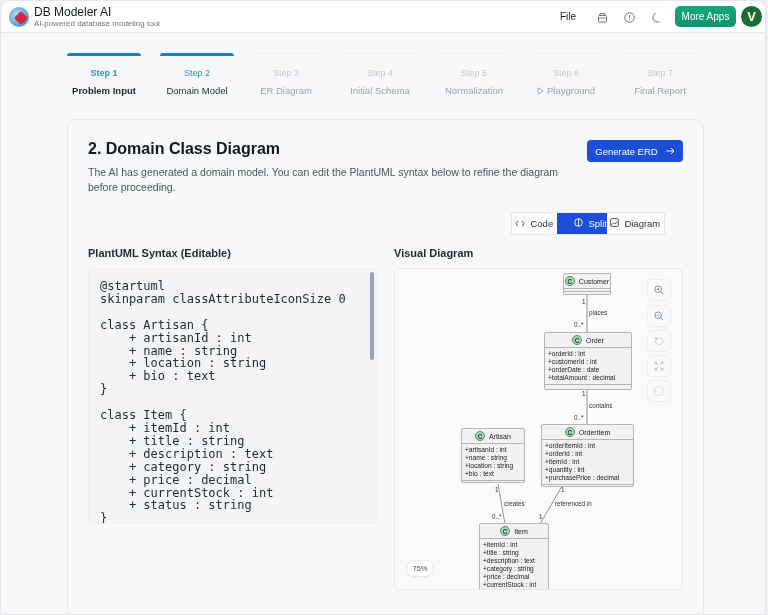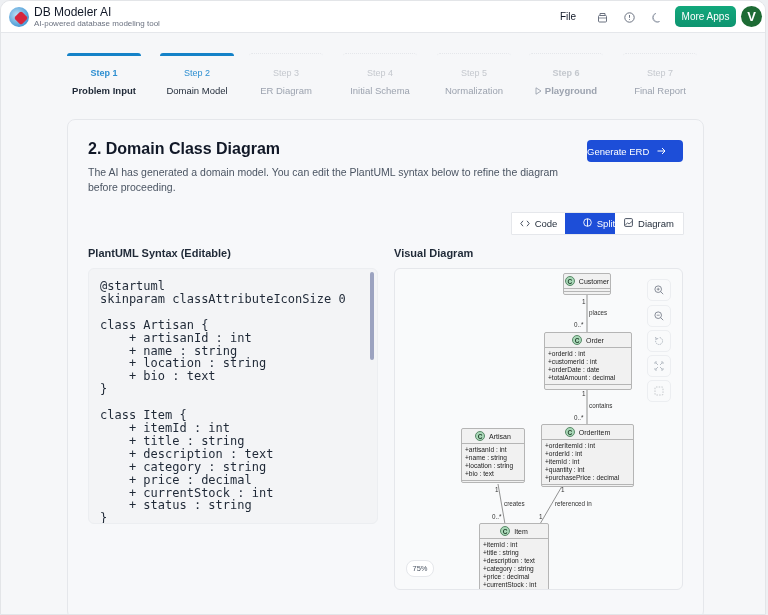--- a/index.html
+++ b/index.html
@@ -27,22 +27,22 @@
   .step-num.done { color: #2e8fd1; }
   .step-num.todo { color: #c4c8ce; }
   .step-label { font-size: 9.5px; margin-top: 7px; white-space: nowrap; }
   .step-label.done { color: #1f2937; }
   .step-label.todo { color: #9ca3af; }
 
   
   .card { position: absolute; left: 66px; top: 118px; width: 637px; height: 500px; background: #f7f8fa; border: 1px solid #e5e7eb; border-radius: 8px; }
   .card-title { position: absolute; left: 20px; top: 20px; font-size: 16px; font-weight: bold; color: #111827; }
   .card-desc { position: absolute; left: 20px; top: 45px; width: 480px; font-size: 10.5px; line-height: 15px; color: #4b5563; }
-  .gen-btn { position: absolute; left: 519px; top: 20px; width: 96px; height: 22px; background: #1d4ed8; color: #fff; border-radius: 4px; font-size: 9.5px; display: flex; align-items: center; justify-content: flex-start; gap: 8px; }
-  .view-toggle { position: absolute; left: 443px; top: 92px; width: 173px; height: 23px; background: #fff; border: 1px solid #e5e7eb; border-radius: 1px; display: flex; overflow: hidden; }
+  .gen-btn { position: absolute; left: 519px; top: 20px; width: 96px; height: 22px; background: #1d4ed8; color: #fff; border-radius: 4px; font-size: 9.5px; display: flex; align-items: center; justify-content: center; gap: 8px; }
+  .view-toggle { position: absolute; left: 443px; top: 92px; width: 154px; height: 23px; background: #fff; border: 1px solid #e5e7eb; border-radius: 1px; display: flex; overflow: hidden; }
   .vt-btn { height: 100%; display: flex; align-items: center; justify-content: center; gap: 5px; font-size: 9.5px; color: #1f2937; }
   .vt-btn.active { background: #1d4ed8; color: #fff; }
 
   .sec-label { position: absolute; top: 127px; font-size: 11px; font-weight: bold; color: #1f2937; }
 
   
   .editor { position: absolute; left: 20px; top: 148px; width: 290px; height: 256px; background: #f3f4f6; border: 1px solid #eceef1; border-radius: 6px; overflow: hidden; }
   .code { position: absolute; left: 11px; top: 11px; font-family: "DejaVu Sans Mono", monospace; font-size: 12px; line-height: 12.9px; color: #1f2937; white-space: pre; }
   .scrollbar-track { position: absolute; right: 2px; top: 2px; width: 5px; height: 250px; }
   .scrollbar-thumb { position: absolute; right: 3px; top: 3px; width: 4px; height: 88px; background: #9ca3c0; border-radius: 3px; }
@@ -111,21 +111,21 @@
     <div class="step" style="left:342px;">
       <div class="step-bar todo"></div>
       <div class="step-num todo">Step 4</div>
       <div class="step-label todo">Initial Schema</div>
     </div>
     <div class="step" style="left:436px;">
       <div class="step-bar todo"></div>
       <div class="step-num todo">Step 5</div>
       <div class="step-label todo">Normalization</div>
     </div>
-    <div class="step" style="left:528px;font-weight:bold;">
+    <div class="step" style="left:528px;">
       <div class="step-bar todo"></div>
       <div class="step-num todo">Step 6</div>
       <div class="step-label todo">
         <span style="display:inline-block;width:7px;height:8px;vertical-align:-1px;margin-right:3px;"><svg width="7" height="8" viewBox="0 0 7 8">
               <path d="M1 0.8 L6 4 L1 7.2 Z" fill="none" stroke="#9ca3af" stroke-width="0.9"></path>
             </svg></span><span>Playground</span>
       </div>
     </div>
     <div class="step" style="left:622px;">
       <div class="step-bar todo"></div>

